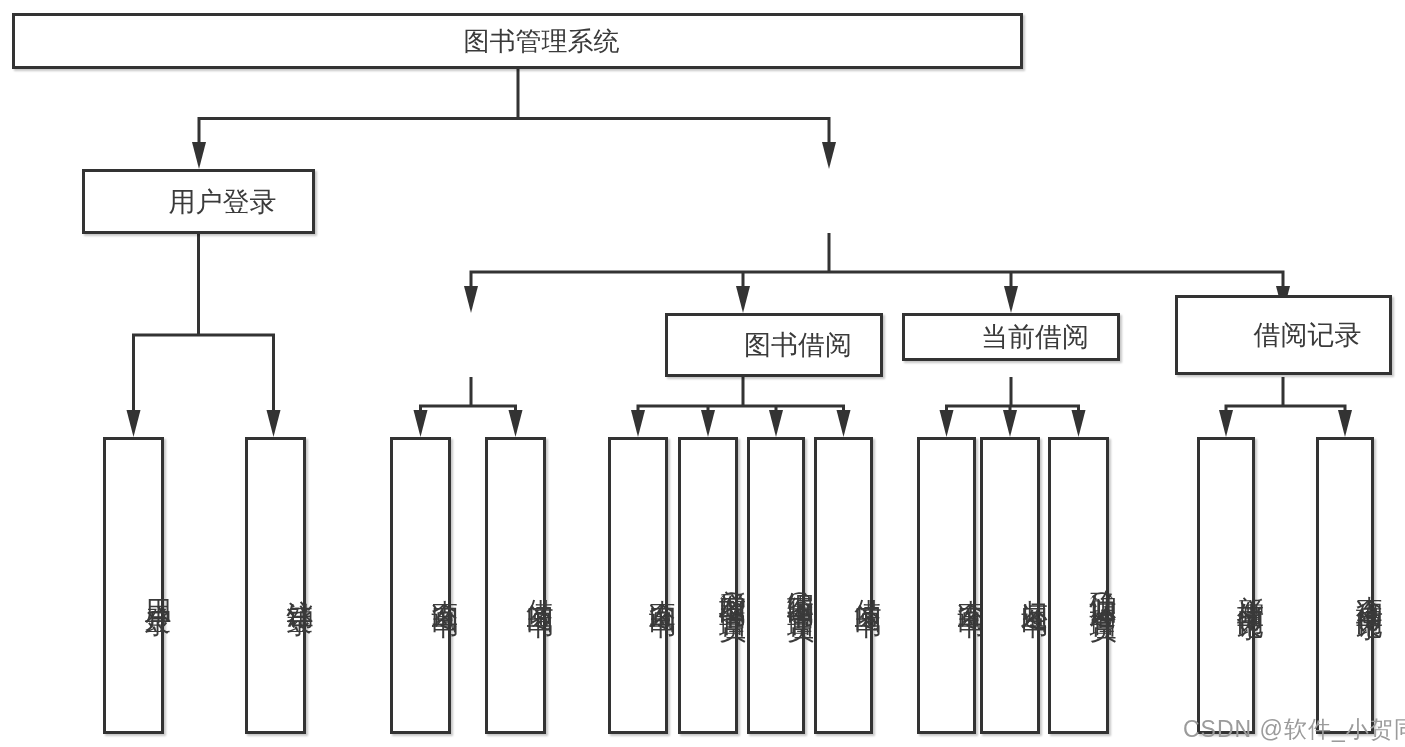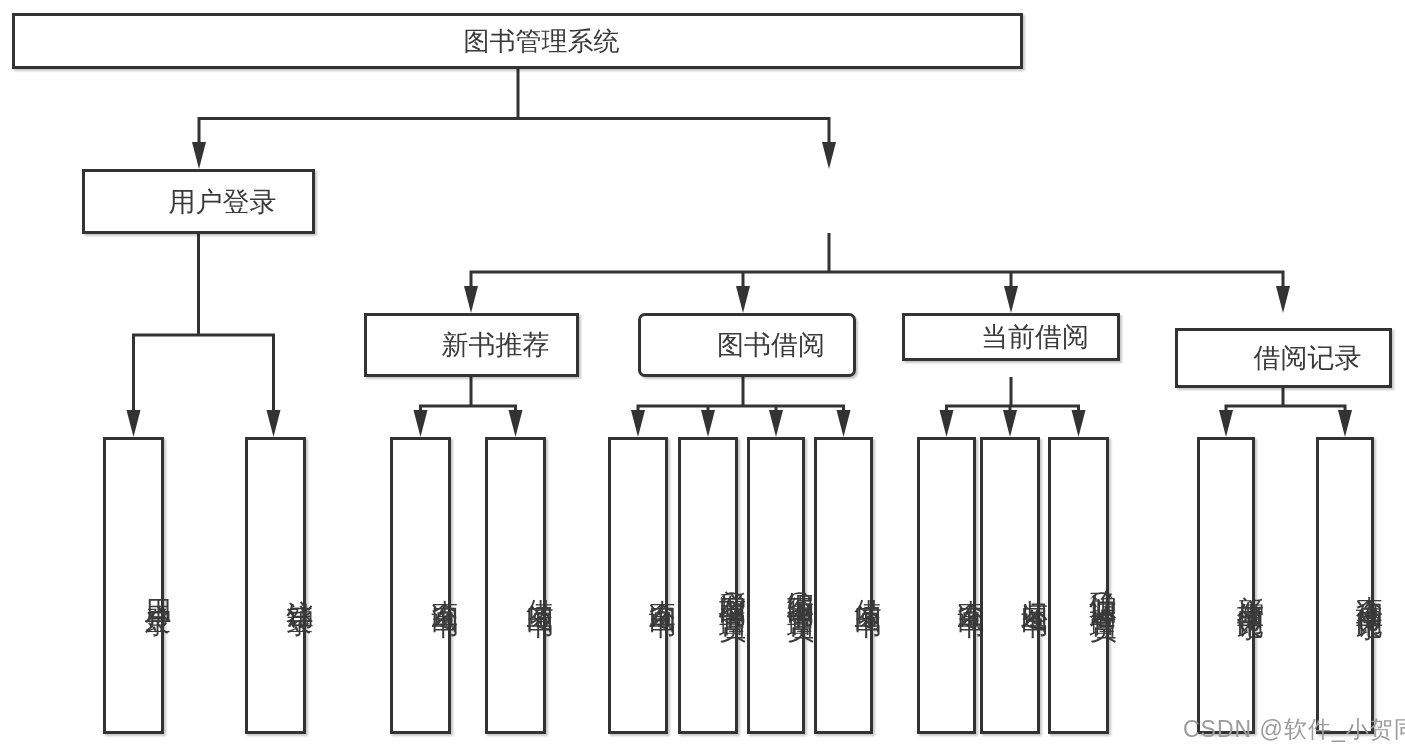--- a/index.html
+++ b/index.html
@@ -44,23 +44,23 @@
     letter-spacing:4px;
     font-size:27px;
     line-height:1.0;
     white-space:nowrap;
   }
   
   #n-root{left:12px;top:13px;width:1011px;height:56px;}
   #n-user-login{left:82px;top:169px;width:233px;height:65px;}
   #n-book-management{left:712px;top:169px;width:235px;height:65px;}
   #n-new-book-recommend{left:364px;top:313px;width:215px;height:64px;}
-  #n-book-borrow{left:638px;top:313px;width:218px;height:64px;border-radius:7px;}
+  #n-book-borrow{left:665px;top:313px;width:218px;height:64px;}
   #n-current-borrow{left:902px;top:313px;width:218px;height:48px;}
-  #n-borrow-record{left:1175px;top:328px;width:217px;height:60px;}
+  #n-borrow-record{left:1175px;top:295px;width:217px;height:80px;}
   .leaf{top:437px;height:297px;}
   #l-user-login{left:103px;width:61px;}
   #l-logout{left:245px;width:61px;}
   #l-rec-query{left:390px;width:61px;}
   #l-rec-borrow{left:485px;width:61px;}
   #l-bor-query{left:608px;width:60px;}
   #l-bor-add{left:678px;width:60px;}
   #l-bor-edit{left:747px;width:58px;}
   #l-bor-borrow{left:814px;width:59px;}
   #l-cur-query{left:917px;width:59px;}
@@ -134,23 +134,20 @@
   </svg>
 
   <div class="box root" id="n-root">
     <span>图书管理系统</span>
   </div>
 
   <div class="box" id="n-user-login">
     <span>用户登录</span>
   </div>
 
-  <div class="box" id="n-new-book-recommend">
-    <span>新书推荐</span>
-  </div>
   <div class="box" id="n-book-borrow">
     <span>图书借阅</span>
   </div>
   <div class="box" id="n-current-borrow">
     <span>当前借阅</span>
   </div>
   <div class="box" id="n-borrow-record">
     <span>借阅记录</span>
   </div>
 

